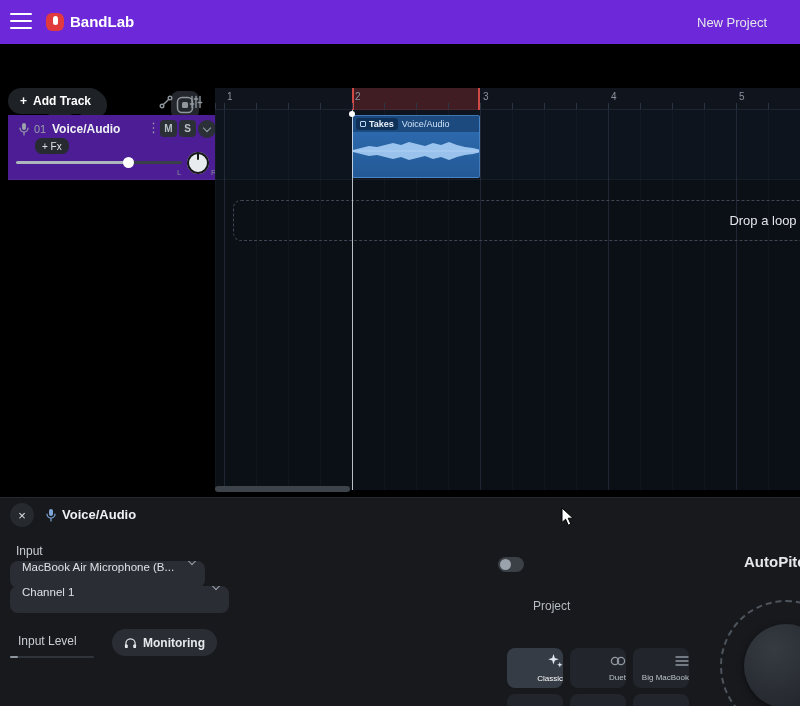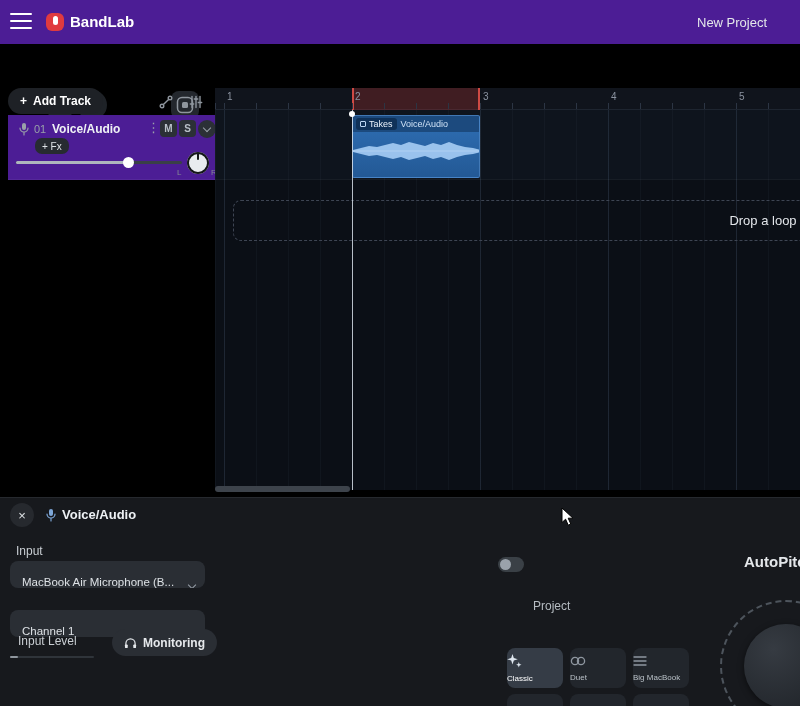--- a/index.html
+++ b/index.html
@@ -3,21 +3,21 @@
 <meta charset="utf-8">
 <style>
   *{margin:0;padding:0;box-sizing:border-box}
   html,body{background:#000}
   body{font-family:"Liberation Sans",sans-serif;color:#e8eaed}
   .app{position:relative;width:800px;height:706px;background:#000;overflow:hidden}
   .abs{position:absolute}
   svg{display:block}
 
   
-  .topbar{position:absolute;left:0;top:0;width:800px;height:44px;background:#4c1d95}
+  .topbar{position:absolute;left:0;top:0;width:800px;height:44px;background:#6d28d9}
   .burger{position:absolute;left:10px;top:13px;width:22px;height:18px;cursor:pointer}
   .burger i{display:block;height:2px;background:#fff;border-radius:1px;margin-bottom:5px}
   .logo{position:absolute;left:46px;top:13px;width:18px;height:18px;border-radius:6px;background:#e03a3f}
   .logo::after{content:"";position:absolute;left:6.5px;top:3px;width:5px;height:9px;border-radius:3px;background:#fff}
   .brand{position:absolute;left:70px;top:13px;font-size:15px;font-weight:bold;color:#fff}
   .proj-title{position:absolute;left:697px;top:15px;font-size:13px;color:#e4e7ea}
 
   
   .toolbar{position:absolute;left:0;top:44px;width:800px;height:36px;background:#000}
   .round-btn{position:absolute;top:46px;width:30px;height:30px;border-radius:50%;background:#1e2227;display:flex;align-items:center;justify-content:center}
@@ -64,44 +64,44 @@
   .loop-region{position:absolute;left:137px;top:0;width:128px;height:22px;background:rgba(163,48,48,.33);border-left:2px solid #cf4a44;border-right:2px solid #cf4a44}
   .lanes{position:absolute;left:0;top:30px;width:585px;height:380px;
     background:
       repeating-linear-gradient(90deg,rgba(95,115,145,.18) 0 1px,transparent 1px 128px),
       repeating-linear-gradient(90deg,rgba(95,115,145,.07) 0 1px,transparent 1px 32px),
       #0b0f16;
     background-position:9px 0,9px 0}
   .lane-row{position:absolute;left:0;top:0;width:585px;height:70px;background:rgba(45,65,95,.10);border-bottom:1px solid rgba(255,255,255,.04)}
   .clip{position:absolute;left:137px;top:35px;width:128px;height:63px;border-radius:2px;overflow:hidden;background:linear-gradient(#2f6fb5,#235995);border:1px solid rgba(110,165,225,.4)}
   .clip-head{height:16px;background:#1c4a7e;display:flex;align-items:center;gap:4px;padding:0 3px}
-  .takes-chip{height:12px;padding:0 4px;border-radius:3px;background:#0f3158;display:flex;align-items:center;gap:3px;font-size:9px;font-weight:normal;color:#eaf2fb}
+  .takes-chip{height:12px;padding:0 4px;border-radius:3px;background:#0f3158;display:flex;align-items:center;gap:3px;font-size:9px;font-weight:bold;color:#eaf2fb}
   .takes-ico{width:6px;height:6px;border:1px solid #bcd6f2;border-radius:1px}
   .clip-name{font-size:9px;color:#cfe2f7}
   .wave{position:absolute;left:0;top:20px;width:128px;height:30px}
   .dropzone{position:absolute;left:18px;top:120px;width:1060px;height:41px;border:1.5px dashed #3e4553;border-radius:8px;display:flex;align-items:center;justify-content:center;font-size:13px;color:#e3e6ea}
   .playhead{position:absolute;left:137px;top:30px;width:1px;height:380px;background:rgba(222,230,238,.8)}
   .ph-dot{position:absolute;left:134px;top:31px;width:6px;height:6px;border-radius:50%;background:#fff}
   .hscroll{position:absolute;left:0;top:406px;width:135px;height:6px;border-radius:3px;background:#3d434b}
 
   
   .bottom{position:absolute;left:0;top:497px;width:800px;height:209px;background:#17191d;border-top:1px solid #26292e;overflow:hidden}
   .close-btn{position:absolute;left:10px;top:5px;width:24px;height:24px;border-radius:50%;background:#26292e;display:flex;align-items:center;justify-content:center;font-size:13px;color:#dfe3e6}
   .bp-mic{position:absolute;left:45px;top:10px}
   .bp-title{position:absolute;left:62px;top:9px;font-size:13px;font-weight:600;color:#eef1f4}
   .sec-label{position:absolute;font-size:12px;color:#c9ced3}
-  .dd{position:absolute;height:27px;border-radius:8px;background:#2a2e34;display:flex;align-items:flex-end;padding:0 12px;font-size:11.5px;color:#dde1e5;white-space:nowrap;overflow:hidden}
+  .dd{position:absolute;height:27px;border-radius:8px;background:#2a2e34;display:flex;align-items:flex-start;padding:0 12px;font-size:11.5px;color:#dde1e5;white-space:nowrap;overflow:hidden}
   .dd .chev{position:absolute;right:10px}
   .meter{position:absolute;left:10px;top:158px;width:84px;height:2px;border-radius:1px;background:#2f343a}
   .meter .mfill{width:8px;height:2px;border-radius:1px;background:#8f969e}
   .mon-pill{position:absolute;left:112px;top:131px;height:27px;padding:0 12px;border-radius:14px;background:#2a2e34;display:flex;align-items:center;gap:6px;font-size:12px;font-weight:600;color:#e6e9ec}
   .toggle{position:absolute;left:498px;top:59px;width:26px;height:15px;border-radius:8px;background:#3a4046}
   .toggle::after{content:"";position:absolute;left:2px;top:2px;width:11px;height:11px;border-radius:50%;background:#9aa2ab}
   .ap-title{position:absolute;left:744px;top:55px;font-size:15px;font-weight:600;color:#e4e7ea;white-space:nowrap}
-  .tile{position:absolute;width:56px;height:40px;border-radius:8px;background:#22262c;display:flex;flex-direction:column;align-items:flex-start;justify-content:center;gap:6px}
+  .tile{position:absolute;width:56px;height:40px;border-radius:8px;background:#22262c;display:flex;flex-direction:column;align-items:flex-end;justify-content:center;gap:6px}
   .tile .lbl{font-size:8px;color:#b9c0c7;white-space:nowrap}
   .tile.sel{background:#353c46}
   .tile.sel .lbl{color:#fff}
   .ap-ring{position:absolute;left:720px;top:102px;width:132px;height:132px;border-radius:50%;border:2px dashed #4d545c}
   .ap-knob{position:absolute;left:22px;top:22px;width:84px;height:84px;border-radius:50%;background:radial-gradient(circle at 35% 30%,#363b42,#1e2227);box-shadow:0 2px 6px rgba(0,0,0,.5)}
   .cursor{position:absolute;left:561px;top:507px;pointer-events:none}
 </style>
 </head>
 <body>
 
@@ -299,21 +299,21 @@
           <line x1="6" y1="10.5" x2="6" y2="13"></line>
         </svg>
     </span>
     <span class="bp-title">Voice/Audio</span>
 
     <span class="sec-label" style="left:16px;top:46px">Input</span>
     <div class="dd" style="left:10px;top:63px;width:195px">
       <span>MacBook Air Microphone (B...</span>
       <span class="chev"></span>
     </div>
-    <div class="dd" style="left:10px;top:112px;width:195px">
+    <div class="dd" style="left:10px;top:88px;width:219px">
       <span>Channel 1</span>
       <span class="chev"></span>
     </div>
     <span class="sec-label" style="left:18px;top:136px">Input Level</span>
     <div class="meter">
         <div class="mfill"></div>
       </div>
     <div class="mon-pill">
       <span>
         <svg width="13" height="12" viewBox="0 0 14 13" fill="none" stroke="#e6e9ec" stroke-width="1.3" stroke-linecap="round">

